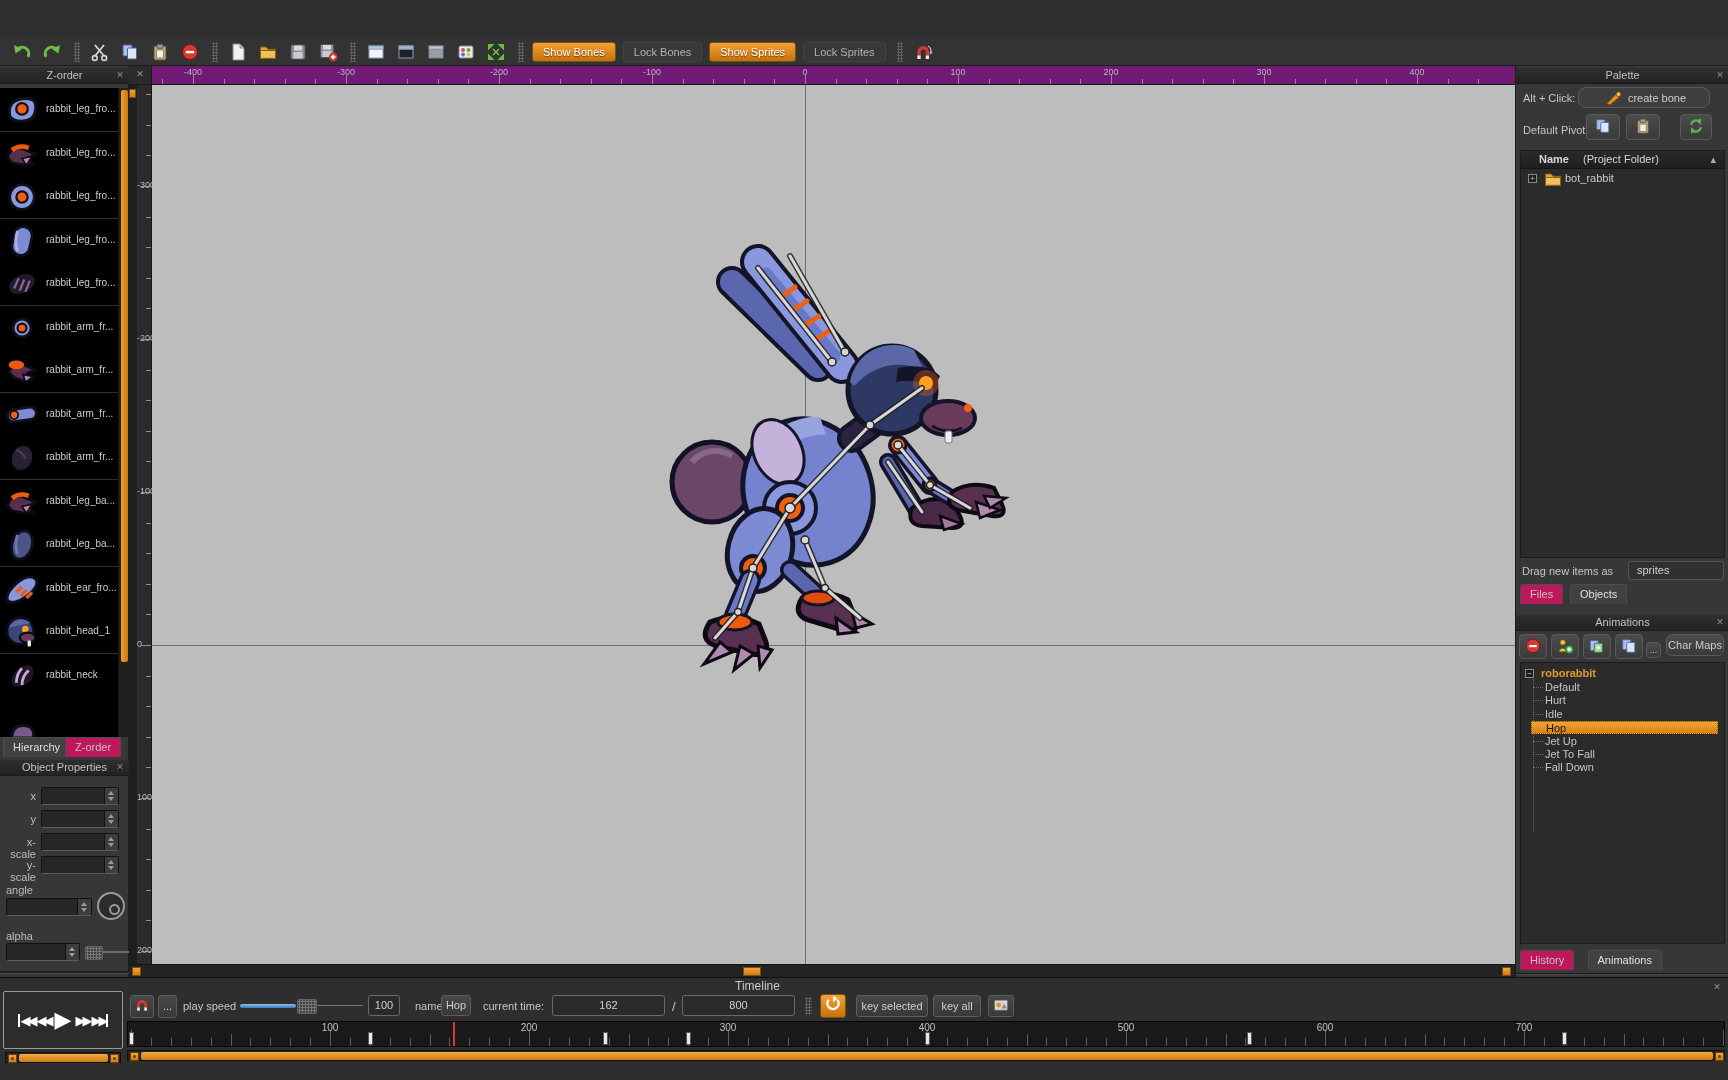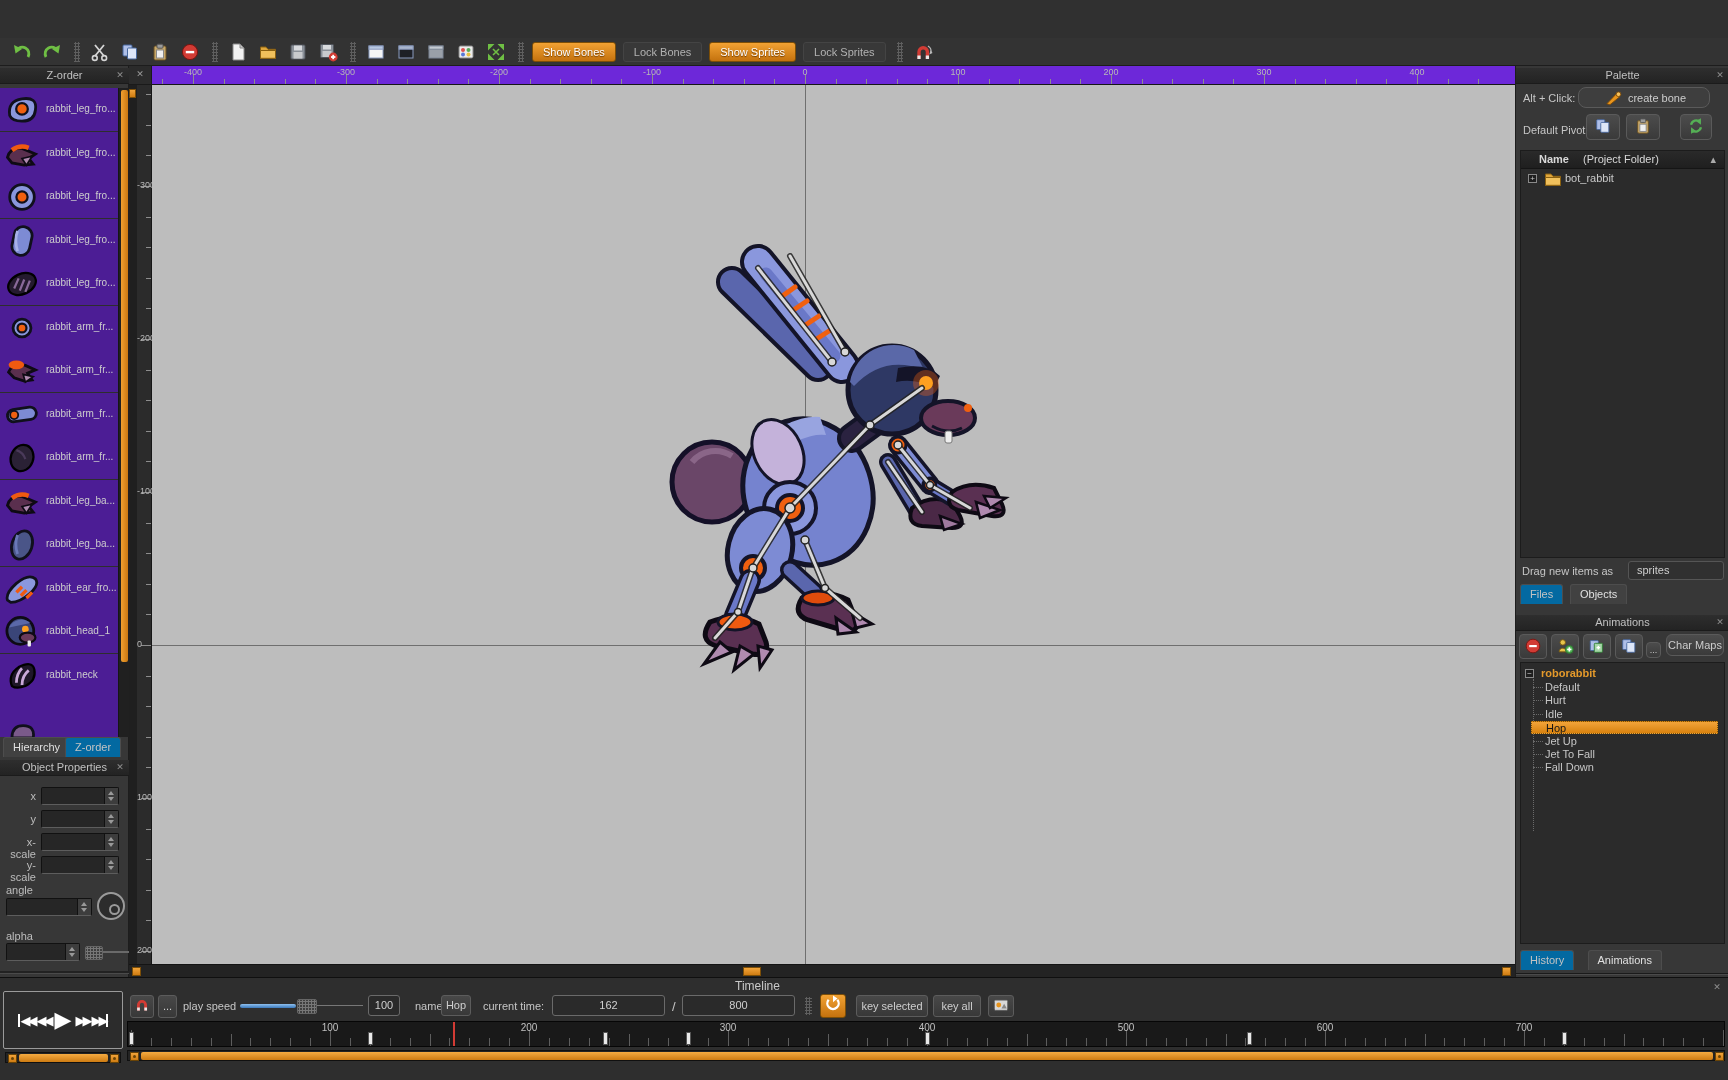--- a/index.html
+++ b/index.html
@@ -36,27 +36,27 @@
     text-shadow:0 1px 1px rgba(80,40,0,.8);}
   .tb-off{background:#383838;border:1px solid #444;color:#b2b2b2;}
 
   
   .phead{background:linear-gradient(#2e2e2e,#232323);color:#c0c0c0;text-align:center;
     font-size:11px;height:15px;line-height:15px;border-bottom:1px solid #1b1b1b;}
   .pclose{position:absolute;right:4px;top:2px;width:10px;height:10px;color:#8d8d8d;
     font-size:9px;line-height:10px;text-align:center;}
   .tab{position:absolute;height:20px;line-height:18px;padding:0 9px;box-sizing:border-box;
     border:1px solid #4d4d4d;border-bottom:none;border-radius:3px 3px 0 0;
-    background:#0369a1;color:#c3c3c3;font-size:11px;}
+    background:#be185d;color:#c3c3c3;font-size:11px;}
   .tab.active{background:#414141;color:#e0e0e0;}
 
   
   #left-dock{left:0;top:66px;width:129px;height:911px;background:#373737;border-right:1px solid #1d1d1d;box-sizing:border-box;}
   #zlist{left:0;top:22px;width:118px;height:649px;overflow:hidden;background:#3d3d3d;}
-  .z-row{position:absolute;left:0;width:118px;height:43px;border-bottom:1px solid #2e2e2e;background:#4c1d95;text-align:right;}
+  .z-row{position:absolute;left:0;width:118px;height:43px;border-bottom:1px solid #2e2e2e;background:#000000;text-align:right;}
   .z-row .zthumb{position:absolute;left:3px;top:3px;}
   .z-row .zlabel{position:absolute;left:46px;top:15px;font-size:10px;color:#cdcdcd;white-space:nowrap;}
   #zscroll{left:118px;top:22px;width:11px;height:649px;background:#202020;border-left:1px solid #161616;box-sizing:border-box;}
   #zscroll .zthumb-bar{position:absolute;left:2px;top:2px;width:7px;height:572px;background:linear-gradient(90deg,#f0a030,#c87712);border-radius:2px;}
   #opx-sep{left:0;top:905px;width:129px;height:2px;background:#222;border-bottom:1px solid #4a4a4a;}
 
   .prop-label{position:absolute;font-size:11px;color:#bdbdbd;text-align:right;width:34px;}
   .field{position:absolute;background:#262626;border:1px solid #111;border-bottom:1px solid #5d5d5d;
     box-sizing:border-box;height:18px;border-radius:2px;}
   .spin{position:absolute;right:0;top:0;width:13px;height:16px;background:#3d3d3d;border-left:1px solid #111;}
@@ -66,21 +66,21 @@
   #angle-dial{border:2px solid #9a9a9a;border-radius:50%;width:24px;height:24px;background:#2c2c2c;}
   #angle-dial i{position:absolute;right:3px;bottom:3px;width:7px;height:7px;border:2px solid #9a9a9a;border-radius:50%;}
   .slider-grip{background:#3f3f3f;border:1px solid #666;border-radius:2px;
     background-image:radial-gradient(#777 1px,transparent 1.2px);background-size:3px 3px;}
 
   
   #canvas-wrap{left:129px;top:66px;width:1386px;height:911px;background:#262626;}
   #ruler-corner{left:0;top:0;width:23px;height:19px;background:#2b2b2b;border-right:1px solid #1a1a1a;border-bottom:1px solid #1a1a1a;box-sizing:border-box;color:#999;font-size:9px;text-align:center;line-height:17px;}
   #vscrollcol{left:0;top:19px;width:8px;height:879px;background:#1f1f1f;}
   #vruler{left:8px;top:19px;width:15px;height:879px;background:#2b2b2b;border-right:1px solid #161616;box-sizing:border-box;overflow:visible;}
-  #hruler{left:23px;top:0;width:1363px;height:19px;background:#6d28d9;border-bottom:1px solid #161616;box-sizing:border-box;overflow:hidden;}
+  #hruler{left:23px;top:0;width:1363px;height:19px;background:#701a75;border-bottom:1px solid #161616;box-sizing:border-box;overflow:hidden;}
   #the-canvas{left:23px;top:19px;width:1363px;height:879px;background:#bdbdbd;overflow:hidden;}
   .rtickh{position:absolute;bottom:0;width:1px;background:#8d8d8d;}
   .rtickv{position:absolute;right:0;height:1px;background:#8d8d8d;}
   .rlabelh{position:absolute;top:1px;font-size:9px;color:#b8b8b8;transform:translateX(-50%);}
   .rlabelv{position:absolute;left:0px;font-size:9px;color:#b8b8b8;transform:translateY(-60%);}
   #crossv{position:absolute;top:0;width:1px;height:879px;background:#6f6f6f;}
   #crossh{position:absolute;left:0;height:1px;width:1363px;background:#6f6f6f;}
   #hscroll{left:0;top:898px;width:1386px;height:13px;background:#232323;border-top:1px solid #141414;box-sizing:border-box;}
   .osq{position:absolute;width:9px;height:9px;background:linear-gradient(#f2a43a,#cf7c12);border:1px solid #7c4e07;box-sizing:border-box;}
 

